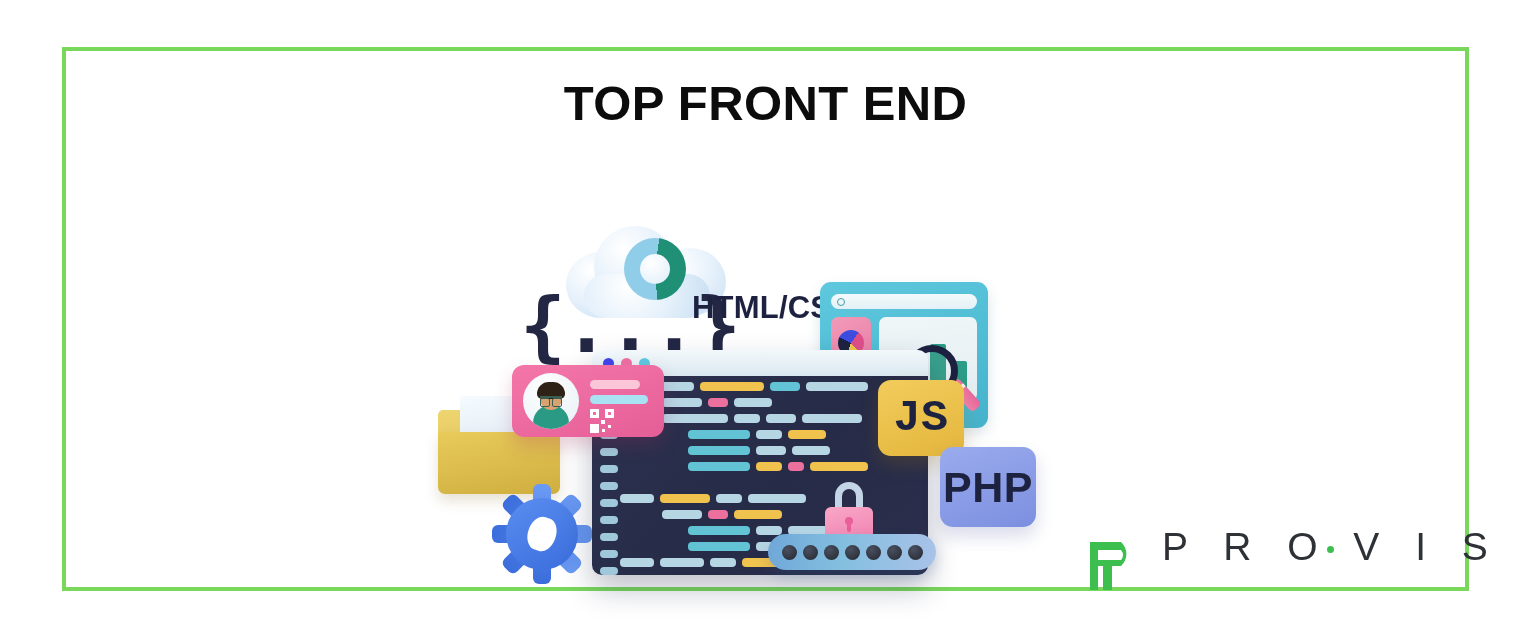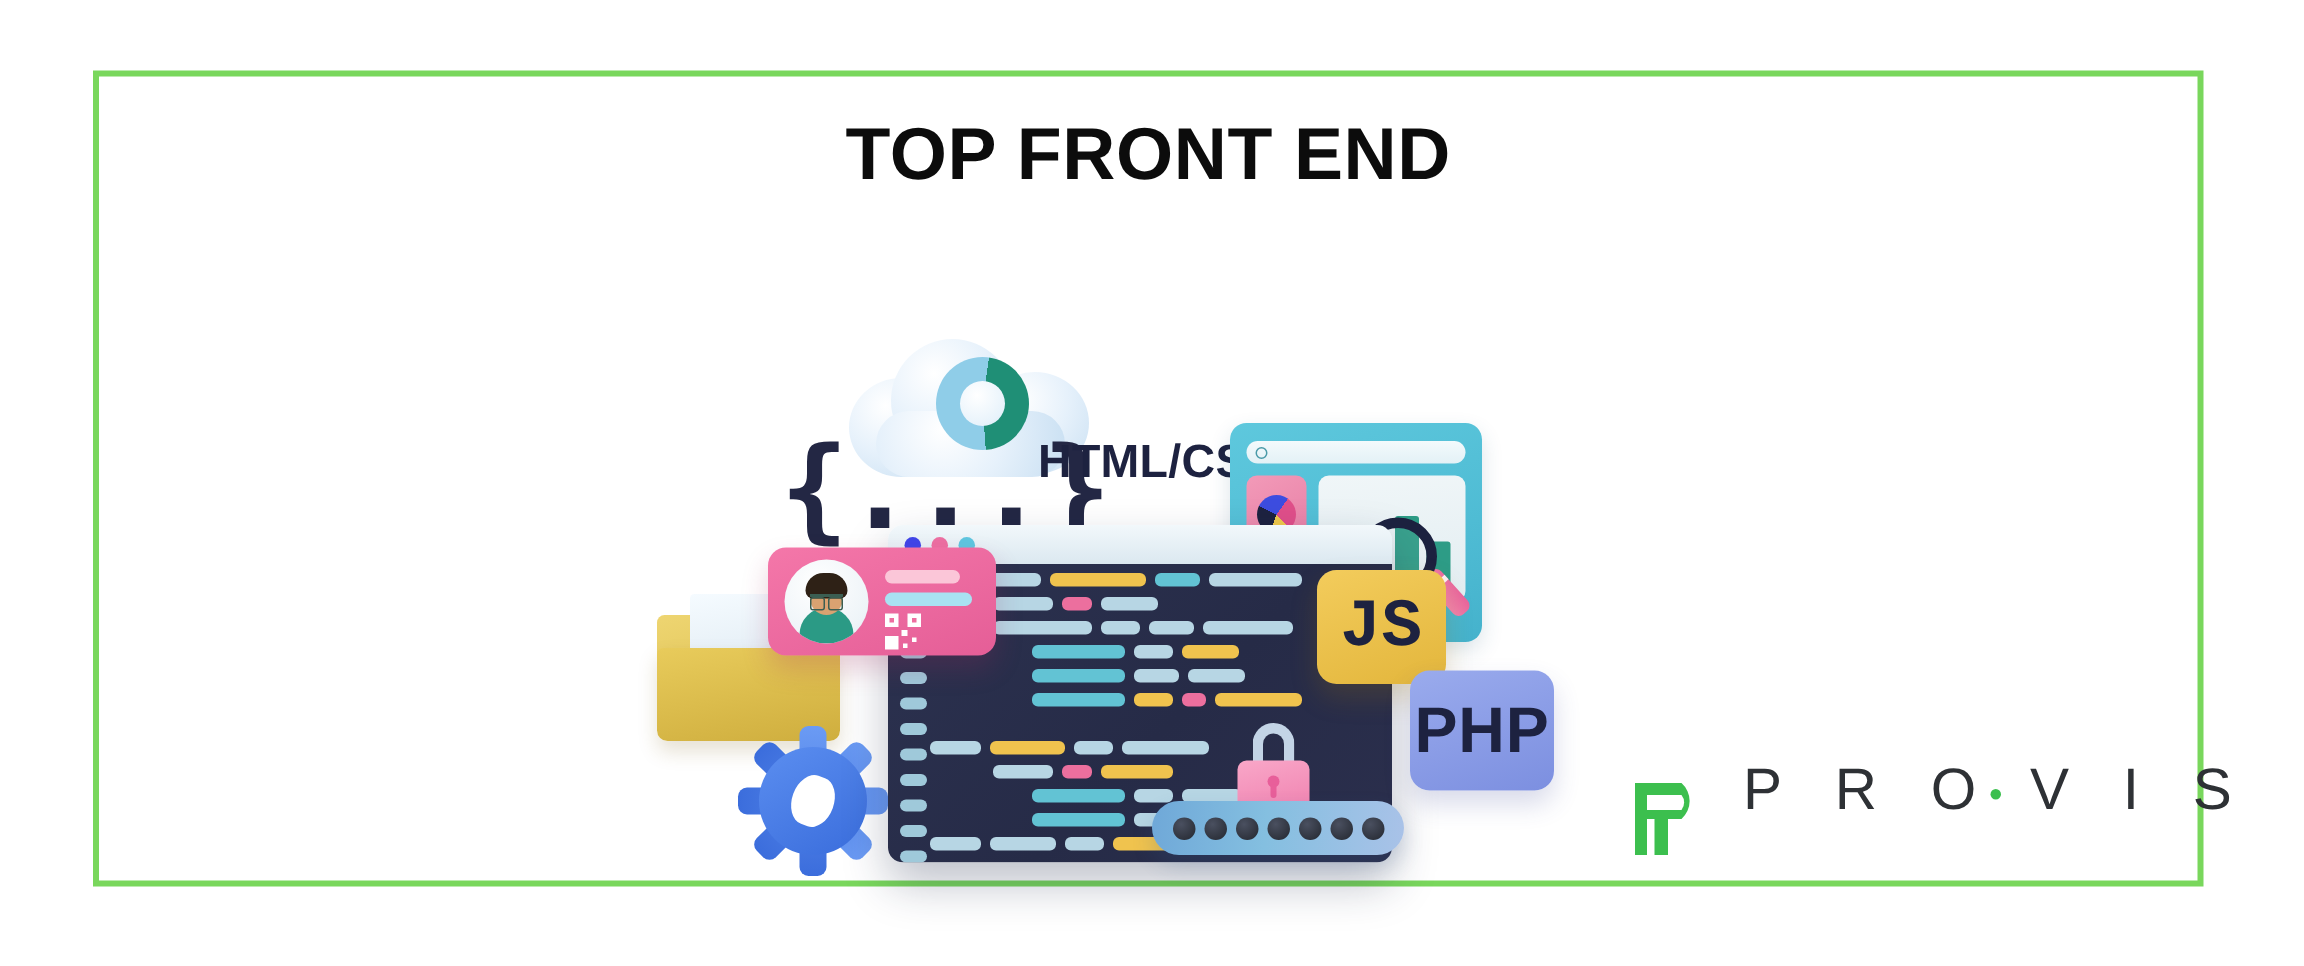--- a/index.html
+++ b/index.html
@@ -322,21 +322,21 @@
     box-shadow: 0 7px 14px rgba(50,90,140,.20);
   }
   .cv-dot {
     position: absolute; top: 11px; width: 15px; height: 15px;
     border-radius: 50%;
     background: radial-gradient(circle at 36% 30%,#4a5060,#23272f);
   }
 
   
   #logo {
-    position: absolute; left: 1076px; top: 504px;
+    position: absolute; left: 1076px; top: 524px;
     width: 380px; height: 72px;
   }
   .logo-mark { position: absolute; left: 0; top: 2px; width: 66px; height: 64px; }
   .logo-words { position: absolute; left: 86px; top: 0px; }
   .logo-provis {
     font-size: 39px; font-weight: normal; color: #2e3135;
     letter-spacing: 12.5px; line-height: 46px; white-space: nowrap;
   }
   .logo-sub {
     font-size: 11.5px; font-weight: normal; color: #6a6d72;

